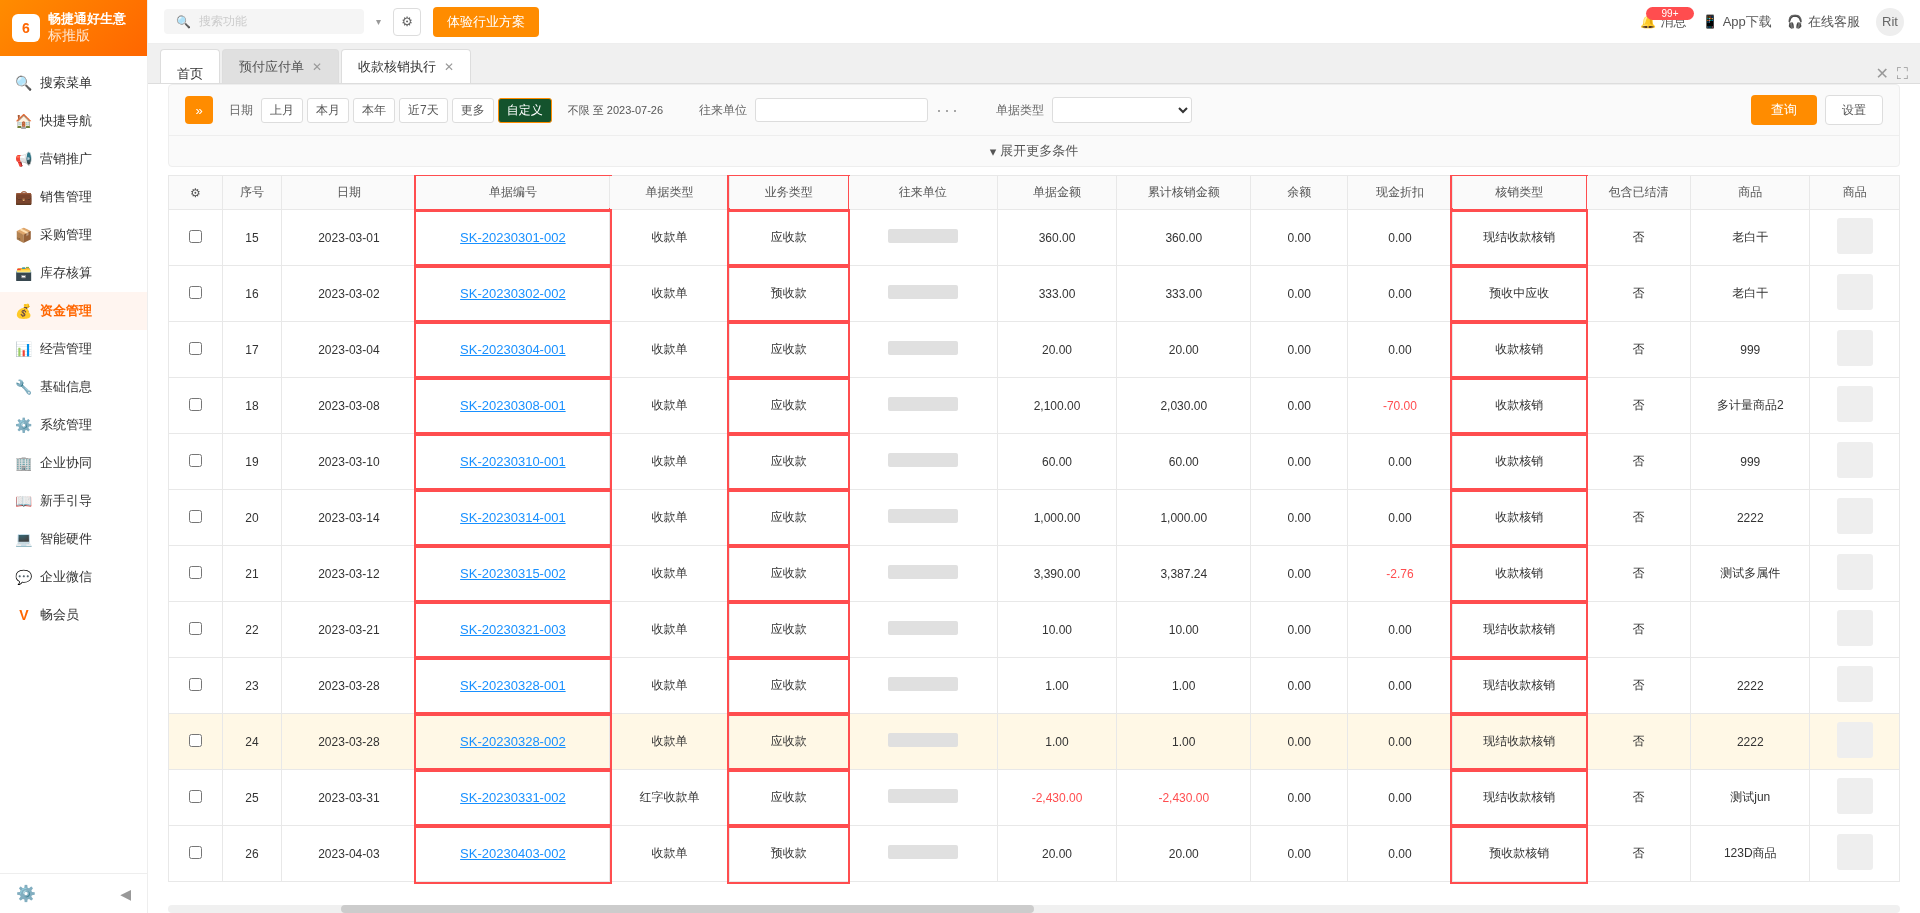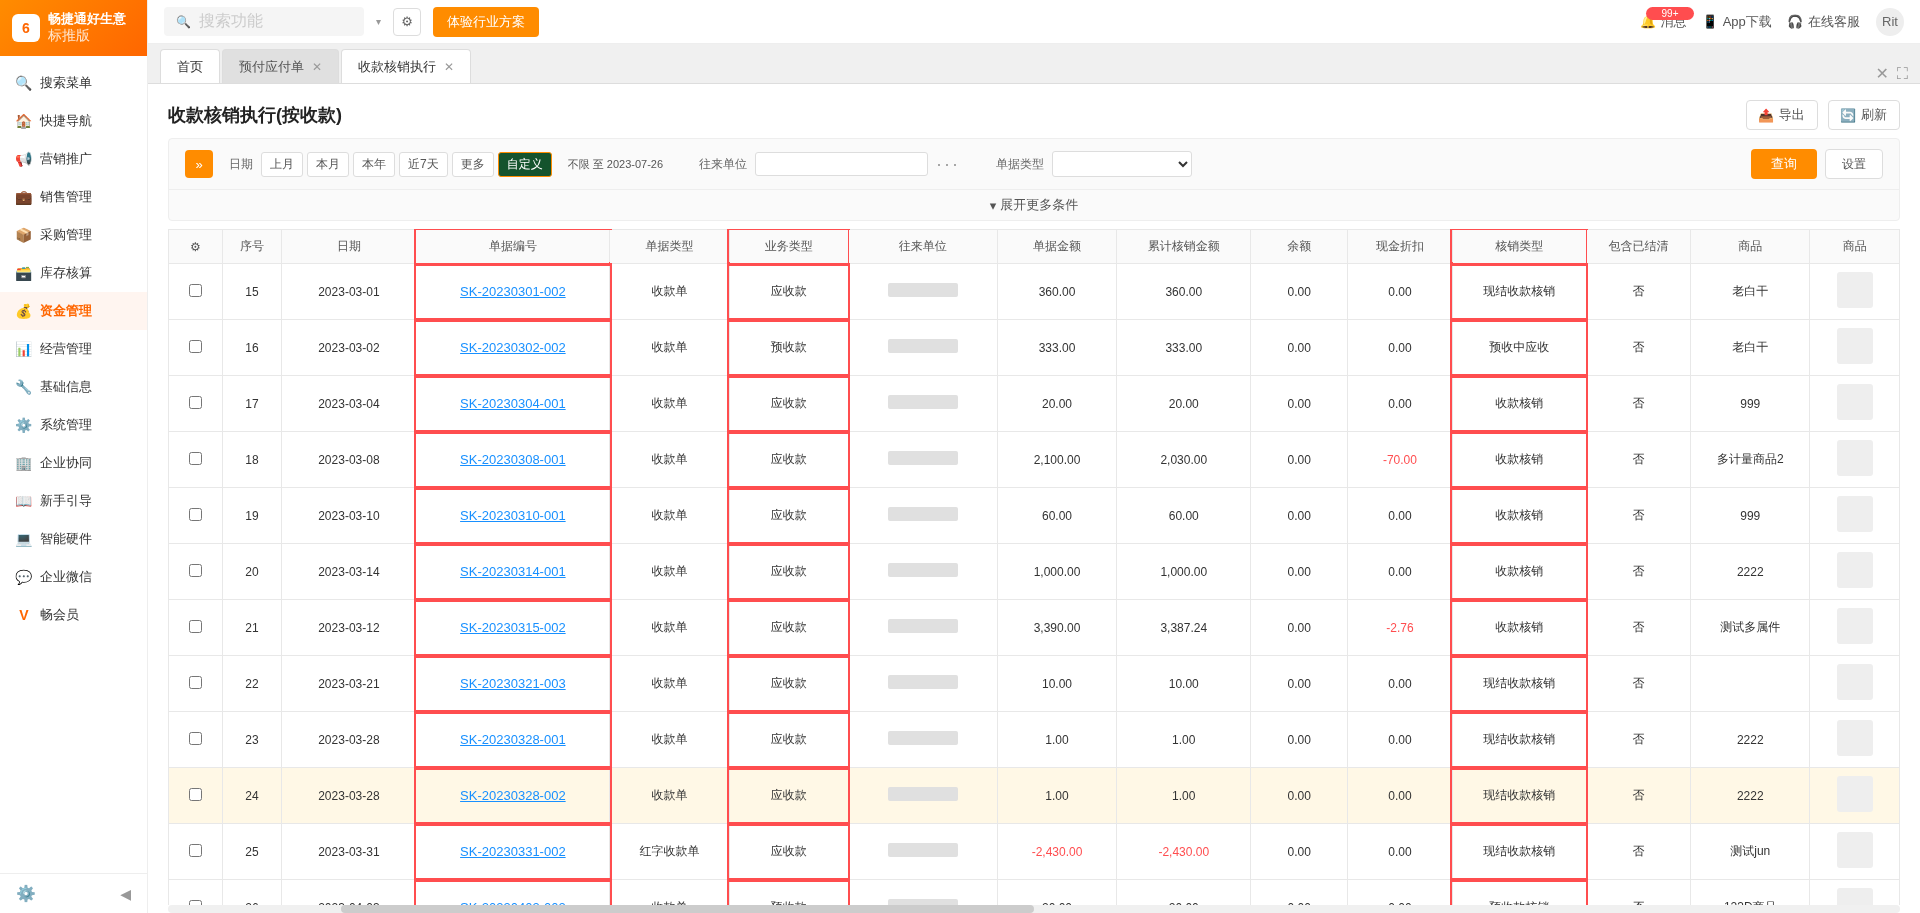--- a/index.html
+++ b/index.html
@@ -92,21 +92,21 @@
       height: 34px; display: flex; align-items: center; gap: 6px;
       padding: 0 16px; background: #e0e0e0; border-radius: 4px 4px 0 0;
       margin-right: 2px; cursor: pointer; color: #555; font-size: 13px;
       border: 1px solid #ddd; border-bottom: none;
     }
     .tab.active {
       background: #fff; color: #333; font-weight: 500;
       border-color: #ddd;
       margin-top: 15px;
     }
-    .tab-home { background: #fff; color: #333; }
+    .tab-home { background: #fff; color: #333; align-items: flex-end; }
     .tab-close { color: #999; font-size: 12px; cursor: pointer; margin-left: 2px; }
     .tabs-right { margin-left: auto; display: flex; align-items: center; gap: 8px; }
     .tabs-action { color: #999; cursor: pointer; font-size: 16px; }
 
     
     .content {
       flex: 1;
       background: #fff;
       overflow: hidden;
       display: flex;
@@ -300,21 +300,21 @@
     <span style="color:#999;cursor:pointer;font-size:16px;">⚙️</span>
     <span style="color:#999;cursor:pointer;font-size:14px;">◀</span>
   </div>
 </div>
 
 <div class="main">
 
   <div class="topbar">
     <div class="topbar-search">
       <span class="topbar-search-icon">🔍</span>
-      <span class="topbar-search-text" style="color:#ccc;font-size:16px;">搜索功能</span>
+      <span class="topbar-search-text" style="color:#ccc;font-size:12px;">搜索功能</span>
     </div>
     <span class="topbar-chevron">▾</span>
     <div class="topbar-gear">⚙</div>
     <button class="topbar-btn">体验行业方案</button>
     <div class="topbar-right">
       <div class="topbar-notification">
         <span>🔔</span>
         <span>消息</span>
         <span class="badge">99+</span>
       </div>
@@ -345,33 +345,20 @@
       <span class="tab-close">✕</span>
     </div>
     <div class="tabs-right">
       <span class="tabs-action">✕</span>
       <span class="tabs-action">⛶</span>
     </div>
   </div>
 
   <div class="content">
 
-    <div class="page-header">
-      <h2 class="page-title">收款核销执行(按收款)</h2>
-      <div class="page-actions">
-        <button class="btn-export">
-          <span>📤</span>
-          <span>导出</span>
-        </button>
-        <button class="btn-refresh">
-          <span>🔄</span>
-          <span>刷新</span>
-        </button>
-      </div>
-    </div>
 
     <div class="filter-bar">
       <div class="filter-row">
         <div class="filter-expand-btn">
           <span>»</span>
         </div>
         <div class="filter-group">
           <span class="filter-label">日期</span>
           <div class="filter-date-group">
             <button class="filter-date-btn">上月</button>

